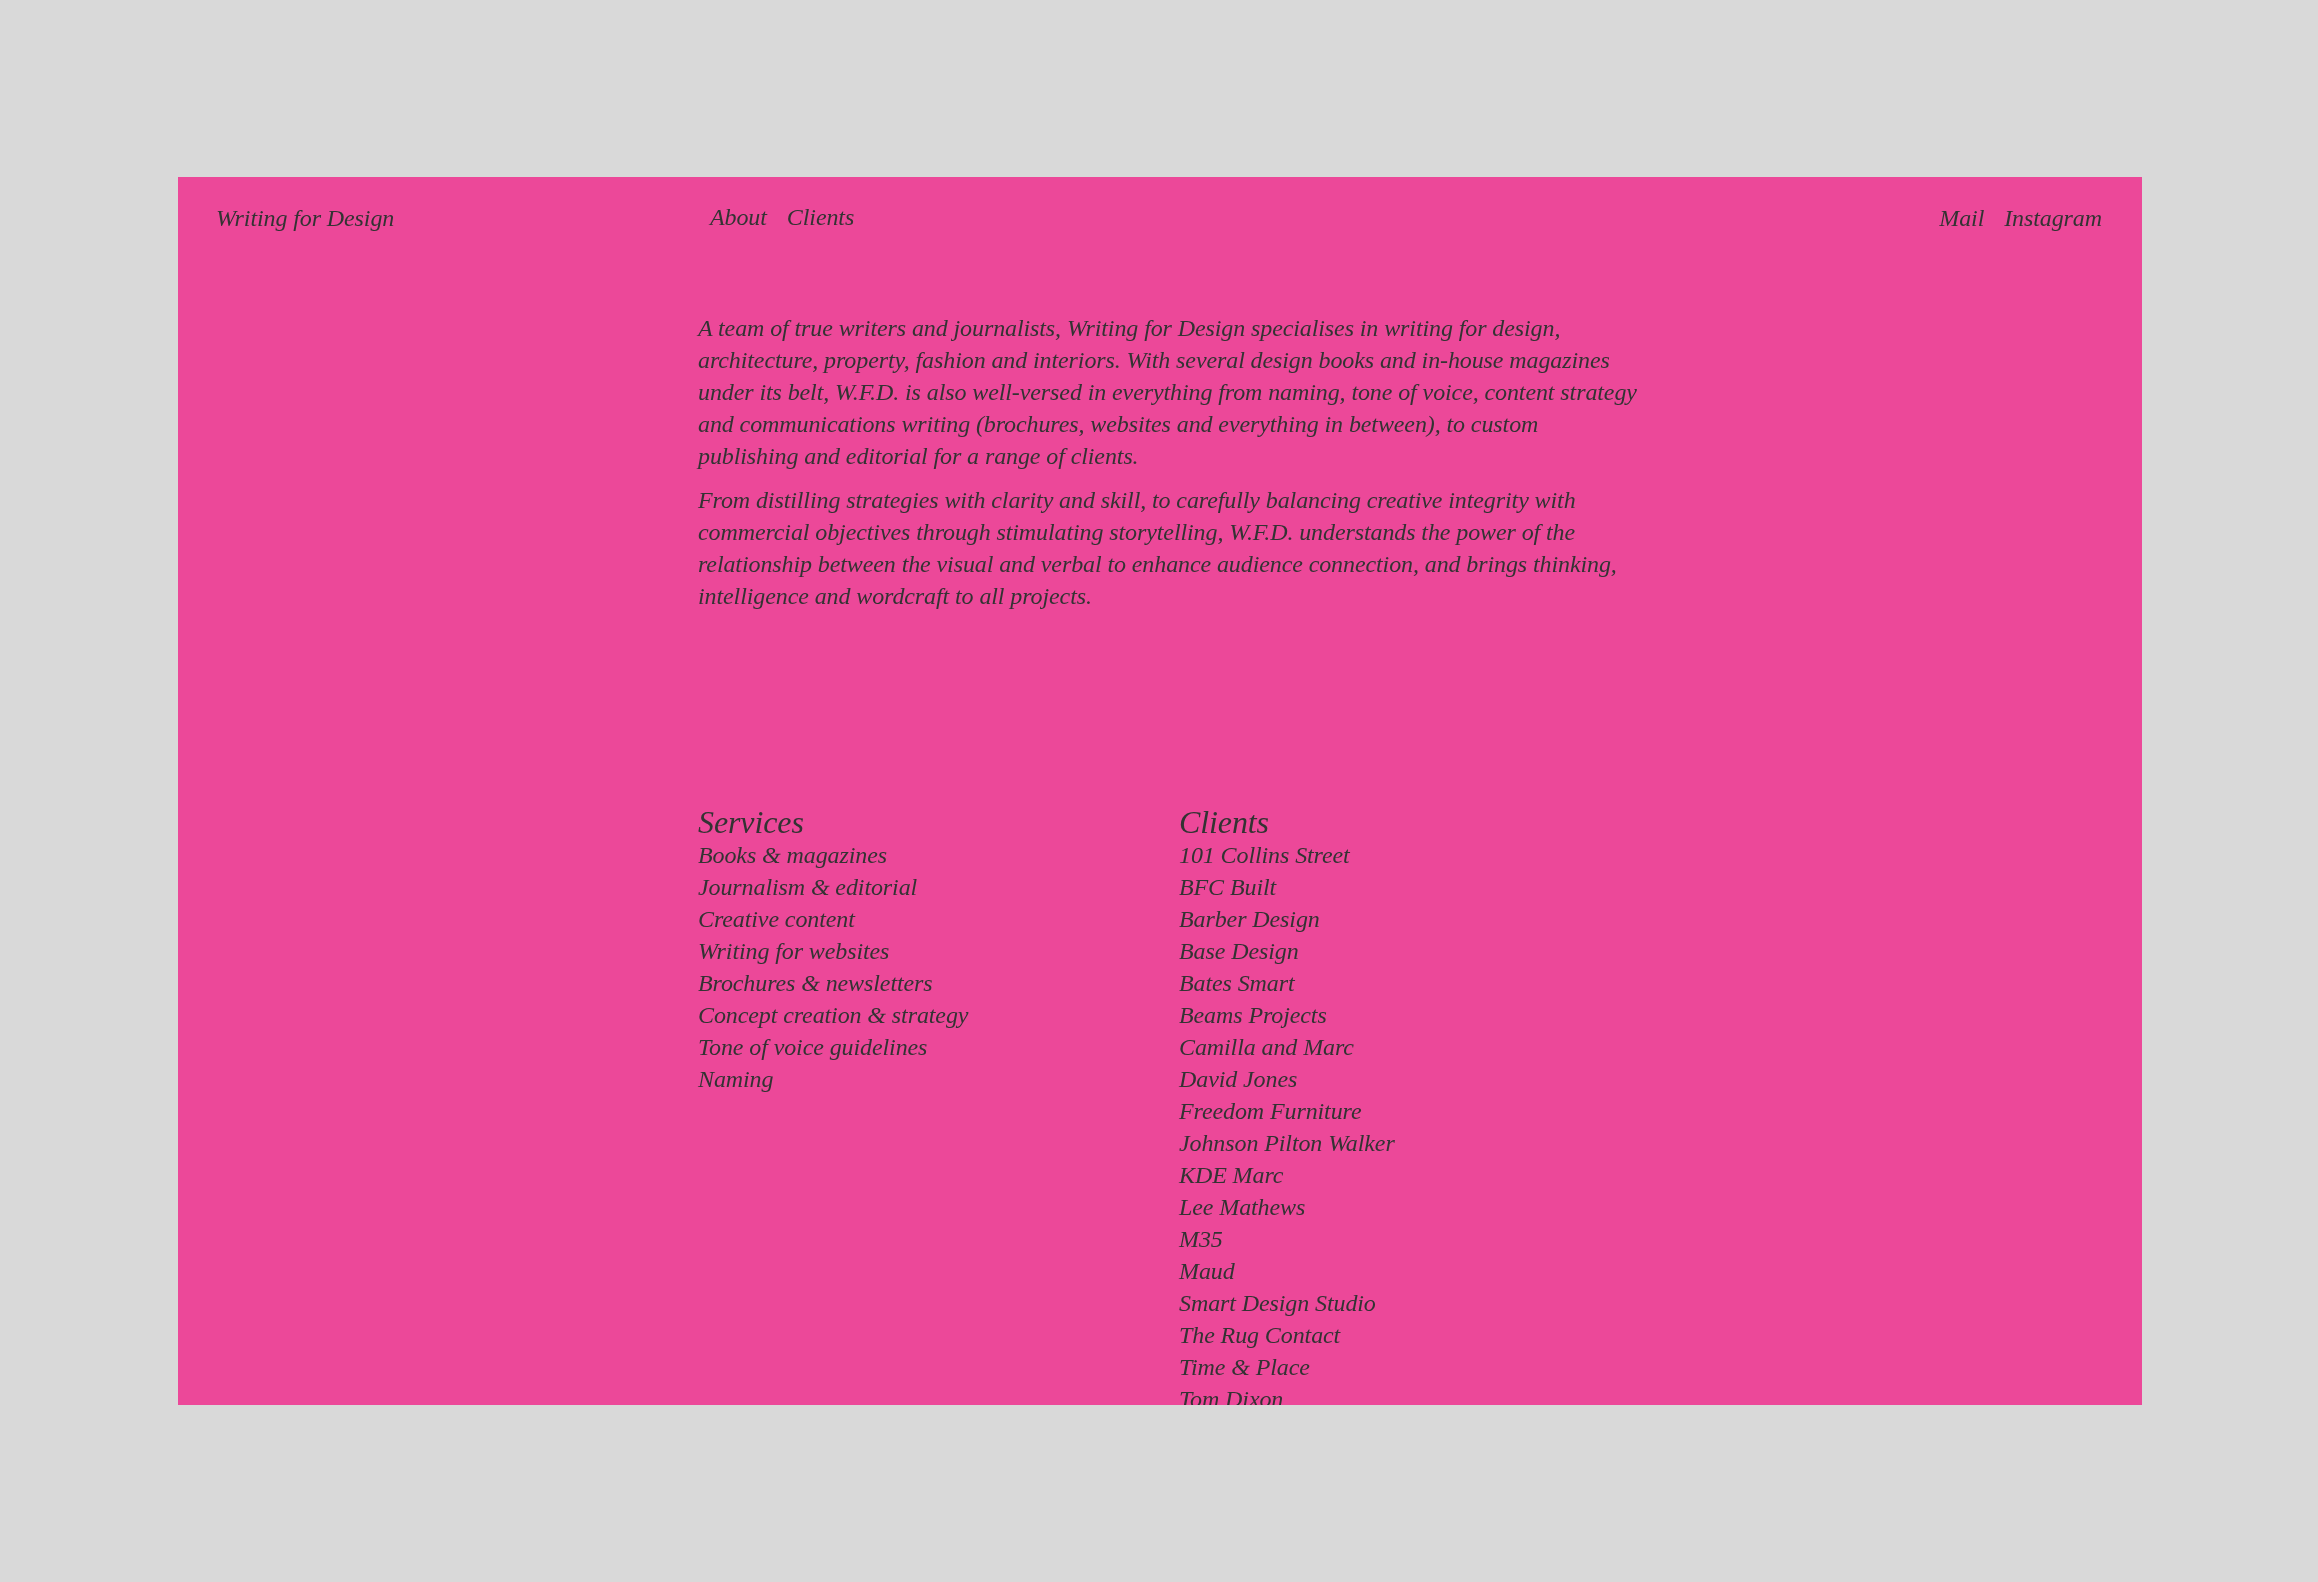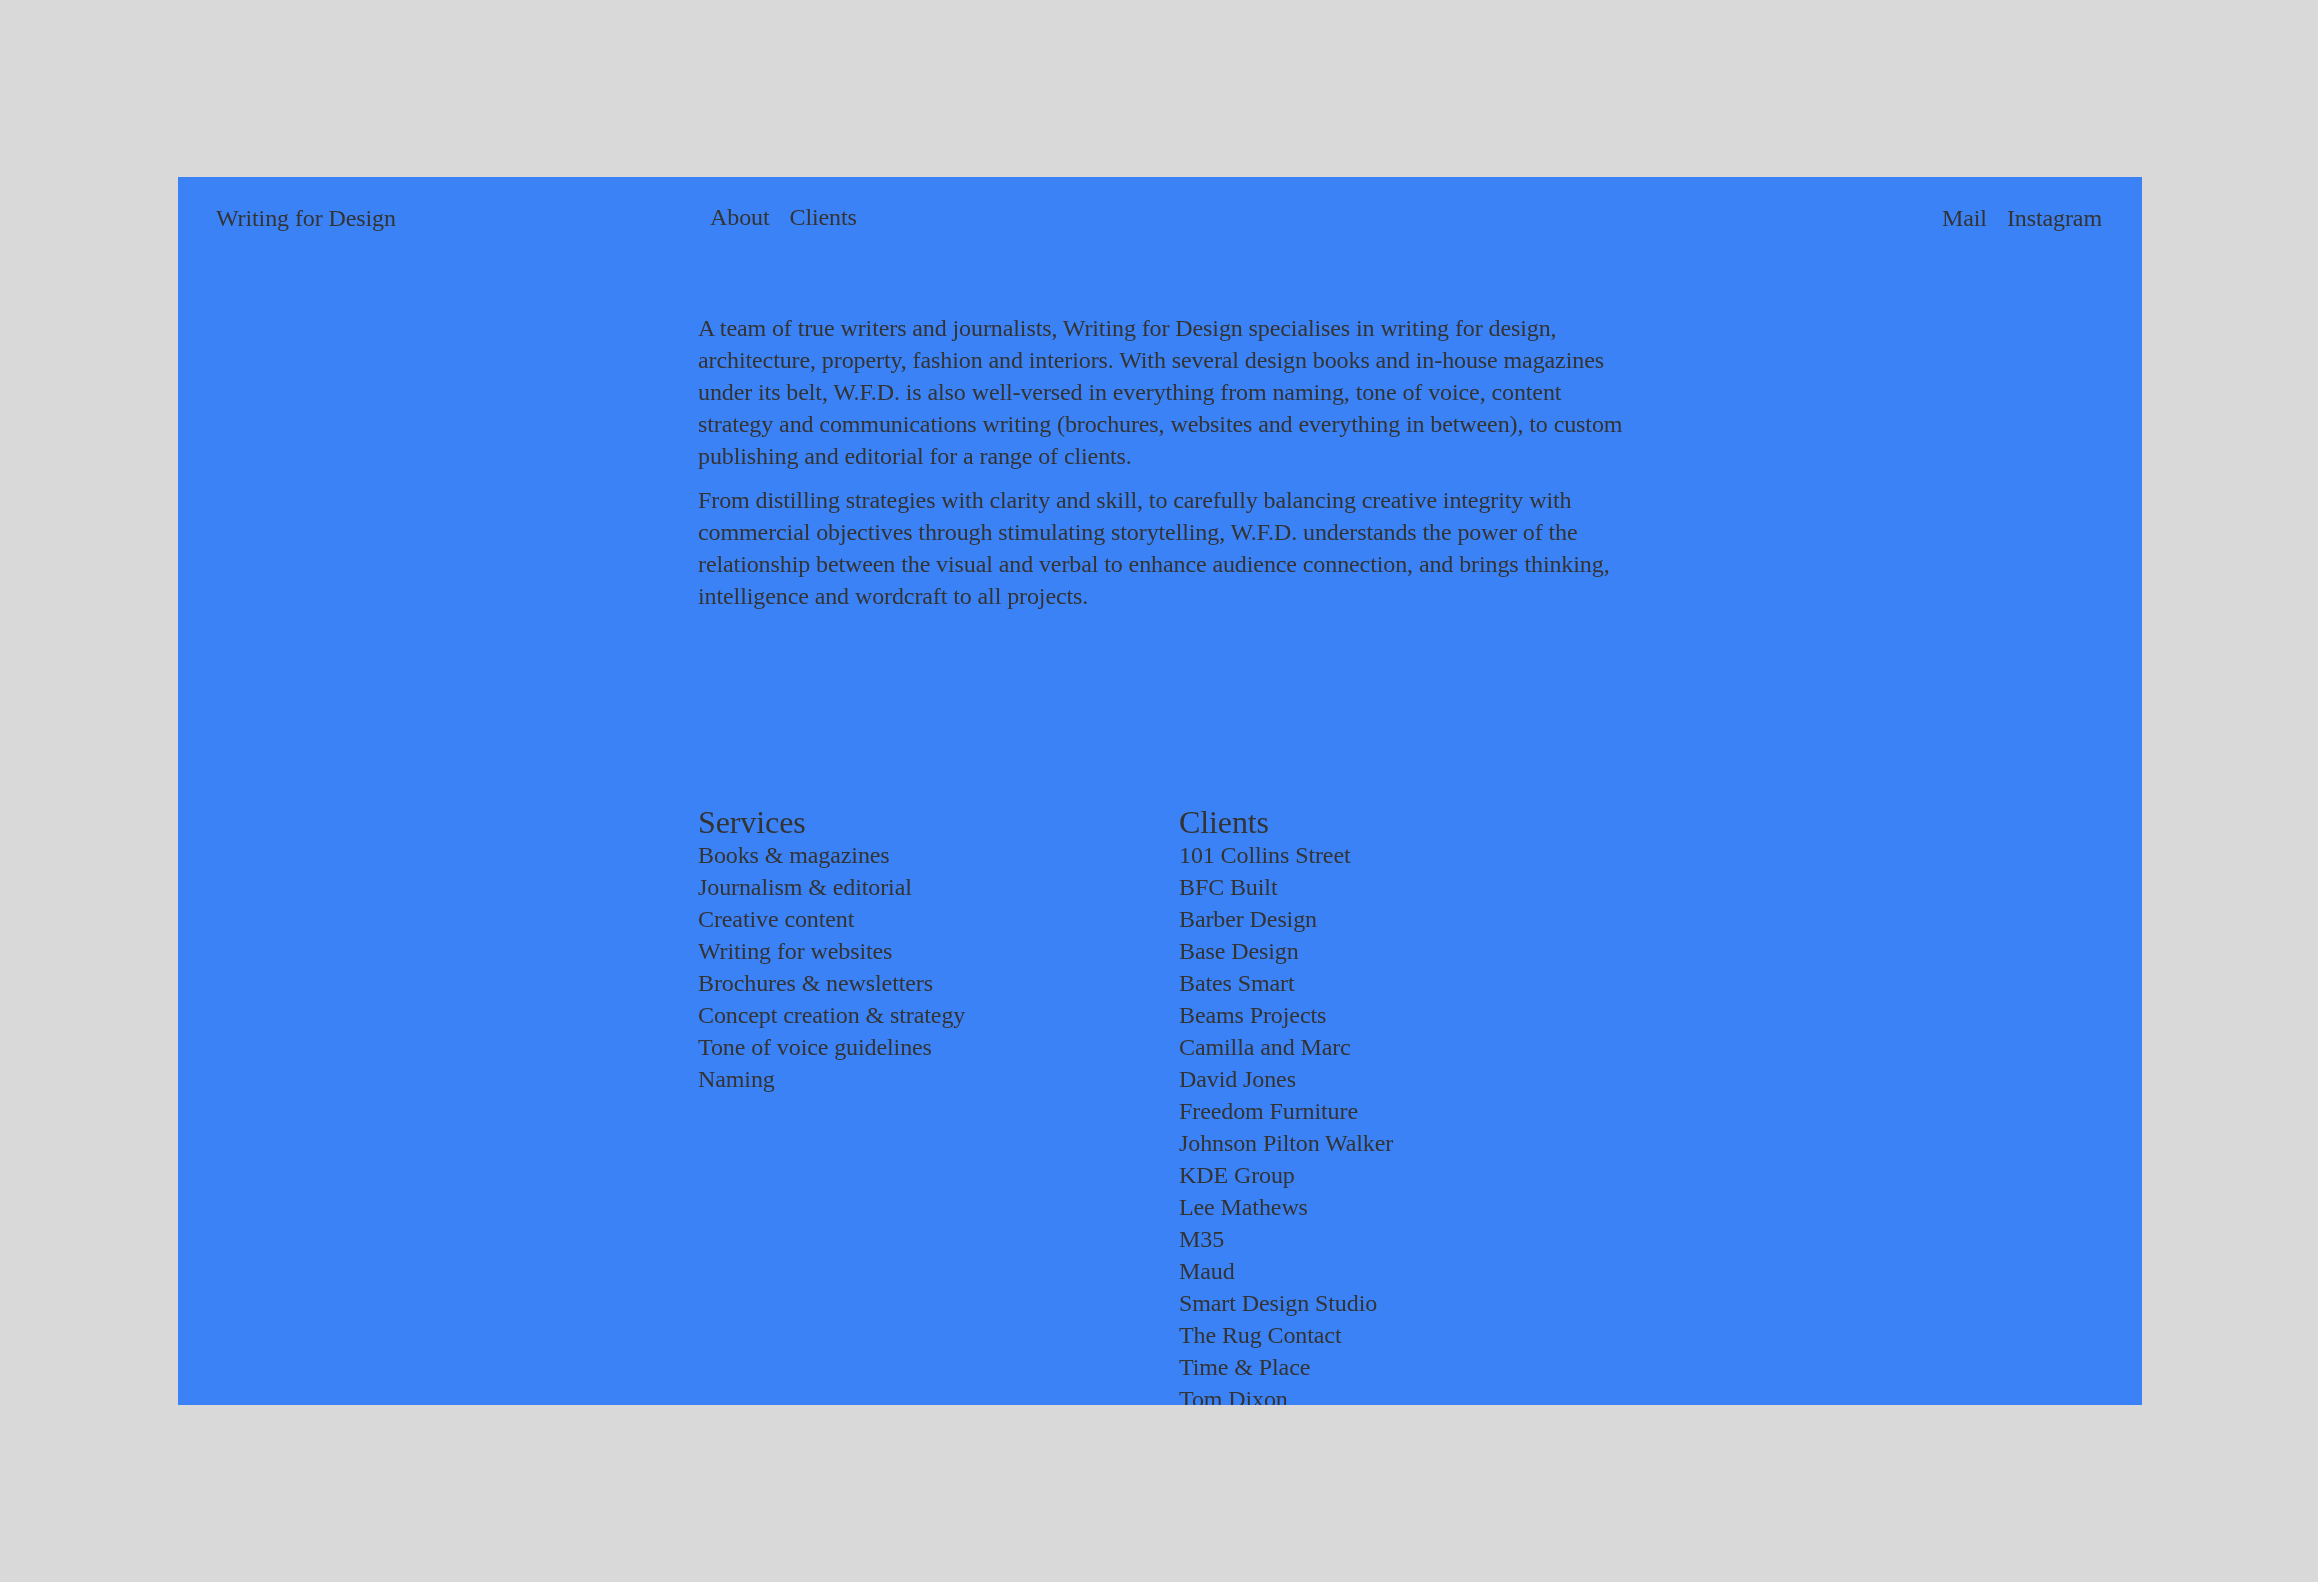--- a/index.html
+++ b/index.html
@@ -8,22 +8,23 @@
     background: #d9d9d9;
     position: relative;
     overflow: hidden;
     font-family: "Liberation Serif", "DejaVu Serif", serif;
     color: #333333;
   }
   .card {
     position: absolute;
     left: 178px; top: 177px;
     width: 1964px; height: 1228px;
-    background: #3b82f6;
+    background: #ec4899;
     overflow: hidden;
+    font-style: italic;
   }
   .t { font-size: 24px; line-height: 32px; letter-spacing: -0.1px; }
   .logo { position: absolute; left: 38px; top: 25px; white-space: nowrap; cursor: pointer; }
   .nav-mid { position: absolute; left: 520px; top: 24px; white-space: nowrap; }
   .nav-mid span, .nav-right span { cursor: pointer; margin-left: 12px; }
   .nav-mid span + span { margin-left: 20px; }
   .nav-right { position: absolute; right: 40px; top: 25px; white-space: nowrap; }
   .nav-right span + span { margin-left: 20px; }
   .intro { position: absolute; left: 520px; top: 135px; width: 942px; }
   .intro p { margin: 0 0 11.6px 0; }
@@ -74,21 +75,21 @@
       <li>101 Collins Street</li>
       <li>BFC Built</li>
       <li>Barber Design</li>
       <li>Base Design</li>
       <li>Bates Smart</li>
       <li>Beams Projects</li>
       <li>Camilla and Marc</li>
       <li>David Jones</li>
       <li>Freedom Furniture</li>
       <li>Johnson Pilton Walker</li>
-      <li>KDE Group</li>
+      <li>KDE Marc</li>
       <li>Lee Mathews</li>
       <li>M35</li>
       <li>Maud</li>
       <li>Smart Design Studio</li>
       <li>The Rug Contact</li>
       <li>Time &amp; Place</li>
       <li>Tom Dixon</li>
     </ul>
   </section>
 

